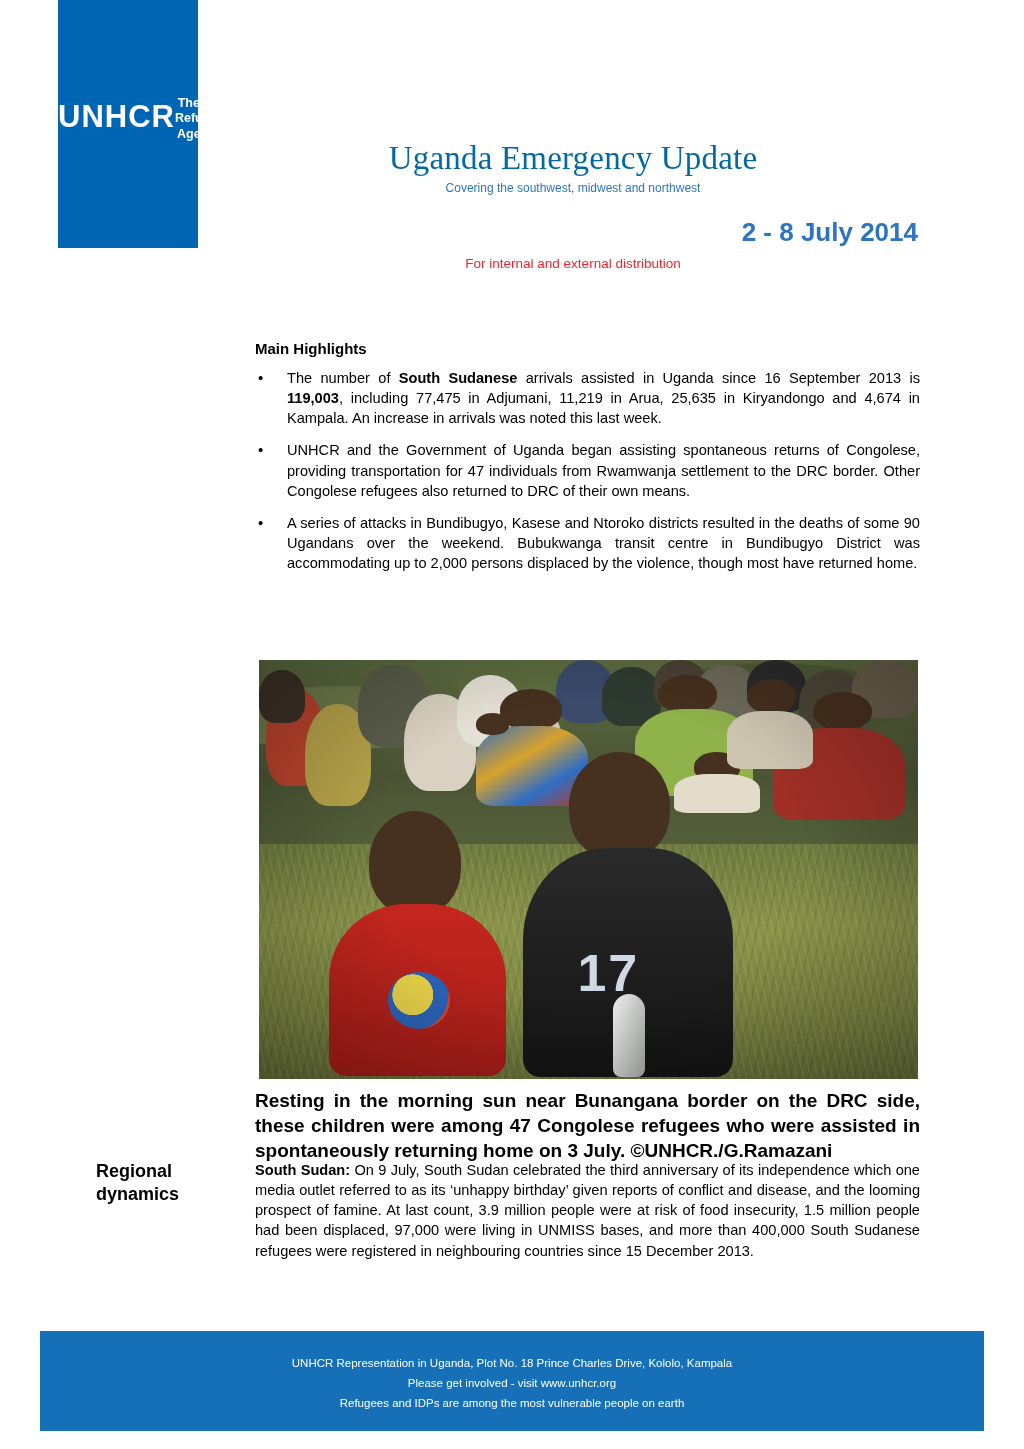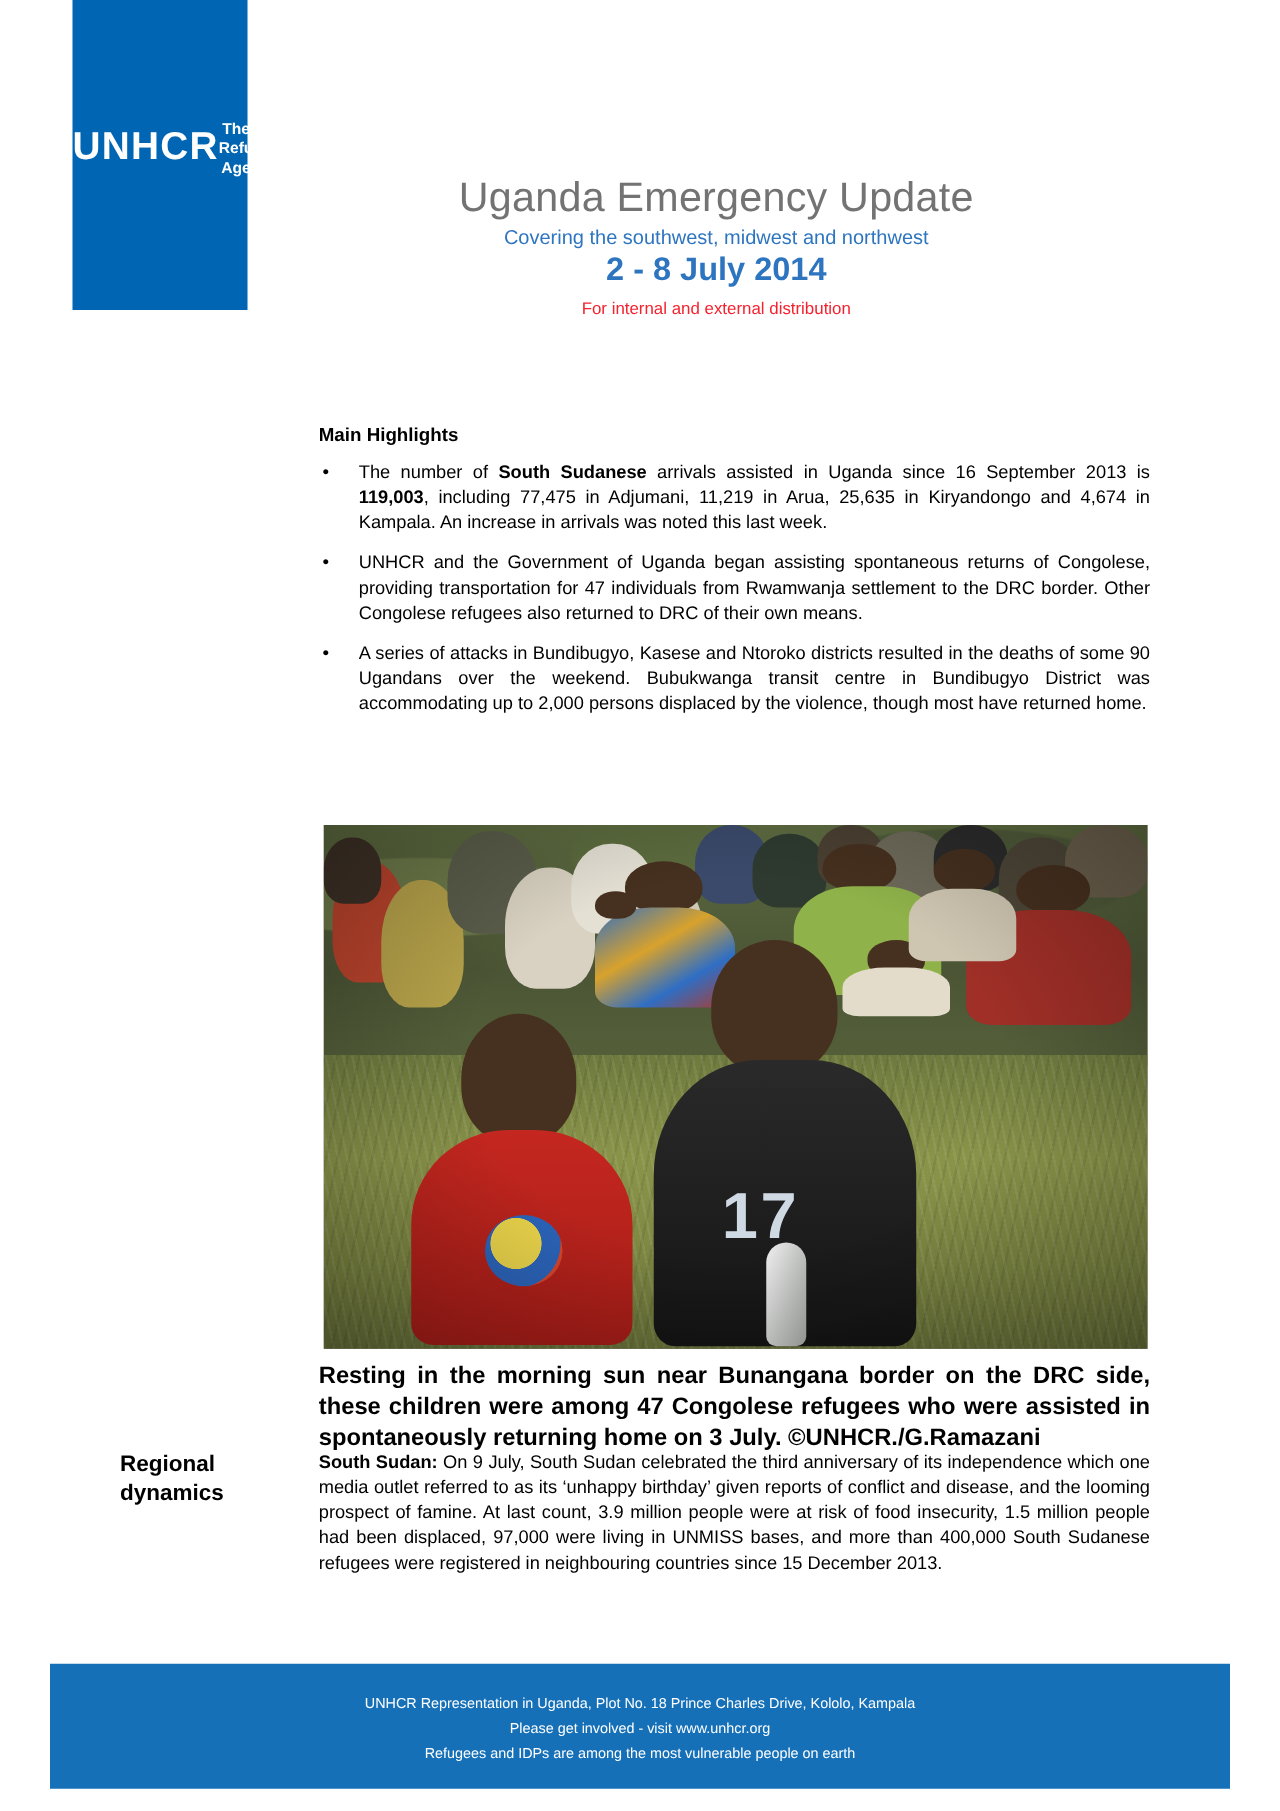--- a/index.html
+++ b/index.html
@@ -54,37 +54,40 @@
 
   
   .header {
     position: absolute;
     left: 228px;
     top: 140px;
     width: 690px;
     text-align: center;
   }
   .doc-title {
-    color: #737373;
+    color: #0369a1;
     font-size: 33px;
     font-weight: normal;
     line-height: 1.12;
     letter-spacing: 0.2px;
+    font-family: Liberation Serif, serif;
   }
   .doc-subtitle {
     color: #2E75C0;
-    font-size: 16px;
+    font-size: 12px;
     line-height: 1.25;
     margin-top: 4px;
   }
   .doc-date {
     color: #2E75C0;
     font-size: 26px;
     font-weight: bold;
+    margin-top: 22px;
     line-height: 1.15;
+    text-align: right;
   }
   .doc-distribution {
     color: #F5222D;
     font-size: 13.5px;
     margin-top: 8px;
     line-height: 1.2;
   }
 
   
   .content {

